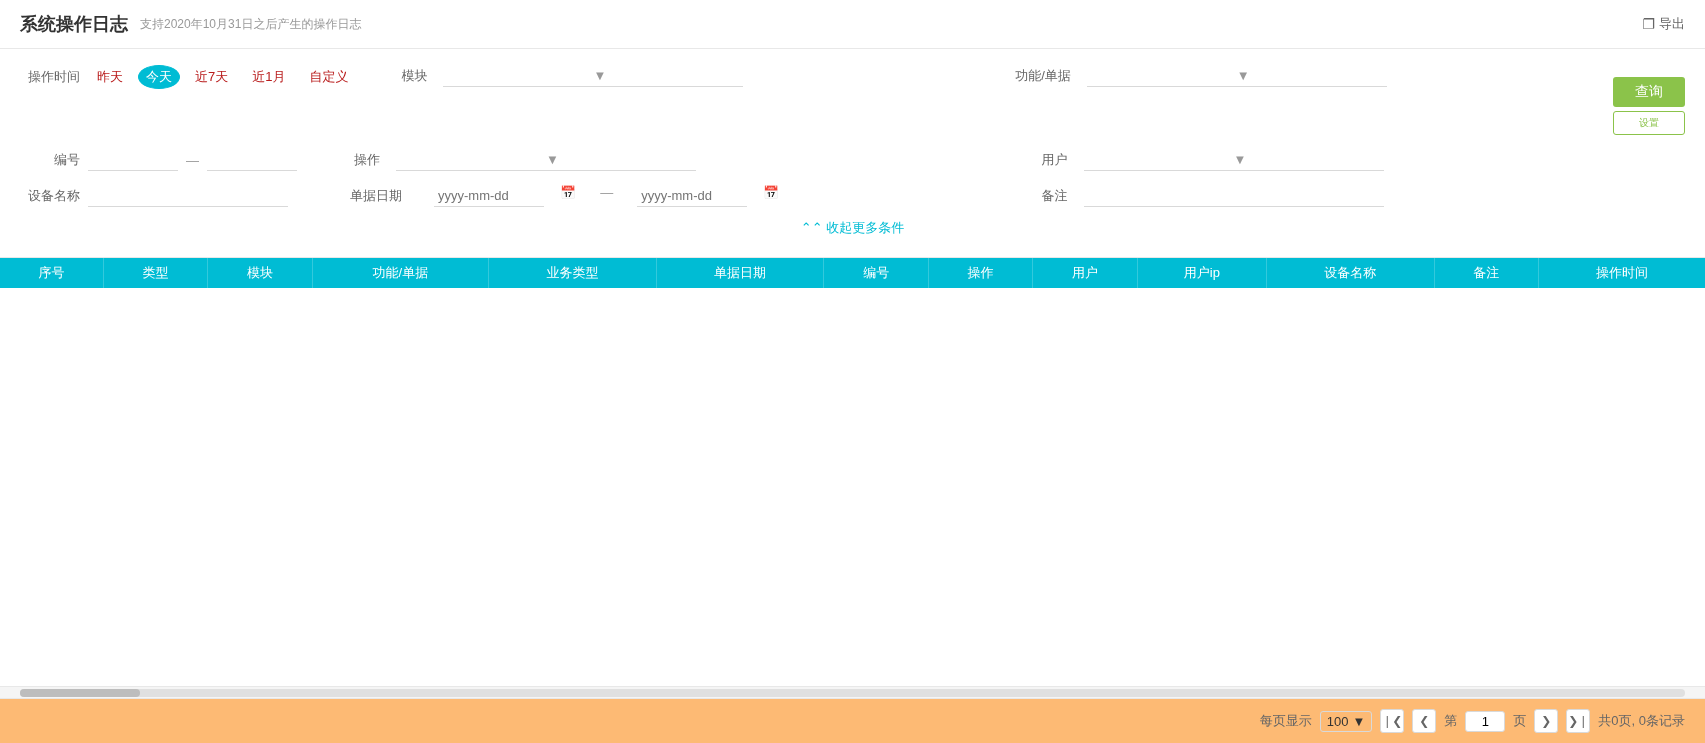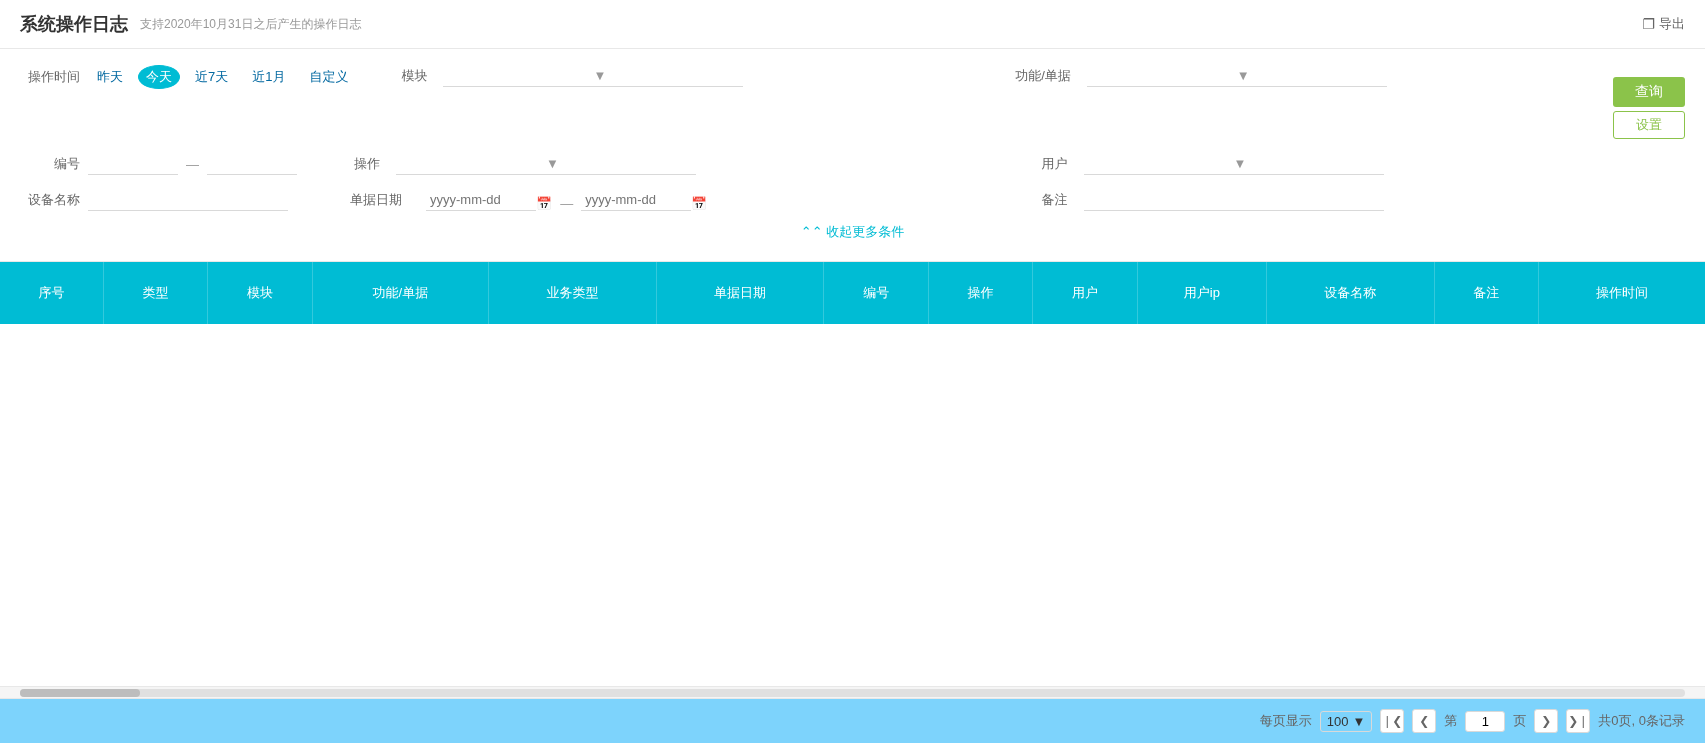--- a/index.html
+++ b/index.html
@@ -10,54 +10,54 @@
     
     .page-header { background: #fff; padding: 12px 20px; display: flex; align-items: center; border-bottom: 1px solid #e8e8e8; }
     .page-title { font-size: 18px; font-weight: bold; color: #333; margin-right: 12px; }
     .page-subtitle { font-size: 12px; color: #999; }
     .export-btn { margin-left: auto; display: flex; align-items: center; gap: 4px; background: none; border: none; color: #666; font-size: 13px; cursor: pointer; }
 
     
     .filter-area { background: #fff; padding: 16px 20px 10px; border-bottom: 1px solid #e8e8e8; }
     .filter-label { color: #666; min-width: 60px; text-align: right; margin-right: 8px; white-space: nowrap; }
     .time-buttons { display: flex; align-items: center; gap: 6px; }
-    .time-btn { padding: 2px 8px; border: 1px solid transparent; border-radius: 3px; cursor: pointer; background: none; font-size: 13px; color: #0369a1; }
+    .time-btn { padding: 2px 8px; border: 1px solid transparent; border-radius: 3px; cursor: pointer; background: none; font-size: 13px; color: #b91c1c; }
     .time-btn.active { background: #00bcd4; color: #fff; border-color: #00bcd4; border-radius: 50%; padding: 2px 7px; text-align: center; }
     .time-date { font-size: 12px; color: #999; margin-top: 3px; }
     .filter-input { border: none; border-bottom: 1px solid #d9d9d9; outline: none; padding: 3px 4px; font-size: 13px; width: 180px; background: transparent; }
     .filter-select { display: flex; align-items: center; border-bottom: 1px solid #d9d9d9; width: 300px; padding: 3px 4px; cursor: pointer; }
     .filter-select span { flex: 1; color: #999; font-size: 13px; }
     .chevron { color: #00bcd4; font-size: 12px; }
     .dash { margin: 0 8px; color: #999; }
 
     .action-buttons { display: flex; flex-direction: column; gap: 4px; margin-left: auto; }
     .btn-query { background: #8bc34a; color: #fff; border: none; padding: 6px 22px; font-size: 14px; cursor: pointer; border-radius: 3px; margin-top: 12px; }
-    .btn-settings { background: #fff; color: #8bc34a; border: 1px solid #8bc34a; padding: 4px 22px; font-size: 13px; cursor: pointer; border-radius: 3px; }
+    .btn-settings { background: #fff; color: #8bc34a; border: 1px solid #8bc34a; padding: 4px 22px; font-size: 10px; cursor: pointer; border-radius: 3px; }
 
     
     .collapse-bar { text-align: center; padding: 6px 0 10px; }
     .collapse-btn { background: none; border: none; color: #00bcd4; cursor: pointer; font-size: 13px; }
 
     
     .table-container { background: #fff; flex: 1; overflow: hidden; }
     table { width: 100%; border-collapse: collapse; }
     thead tr { background: #00bcd4; }
-    thead th { color: #fff; padding: 22px 8px; font-size: 13px; font-weight: normal; border-right: 1px solid rgba(255,255,255,0.2); white-space: nowrap; }
+    thead th { color: #fff; padding: 6px 8px; font-size: 13px; font-weight: normal; border-right: 1px solid rgba(255,255,255,0.2); white-space: nowrap; }
     thead th:last-child { border-right: none; }
 
     
     .empty-area { height: 360px; background: #fff; }
 
     
     .scrollbar-area { height: 12px; background: #f5f5f5; border-top: 1px solid #e8e8e8; position: relative; }
     .scrollbar-track { background: #e0e0e0; height: 8px; margin: 2px 0; border-radius: 4px; width: calc(100% - 40px); margin-left: 20px; }
     .scrollbar-thumb { background: #bdbdbd; height: 8px; border-radius: 4px; width: 120px; }
 
     
-    .pagination { display: flex; align-items: center; justify-content: flex-end; padding: 10px 20px; background: #7dd3fc; border-top: 1px solid #e8e8e8; gap: 8px; }
+    .pagination { display: flex; align-items: center; justify-content: flex-end; padding: 10px 20px; background: #fdba74; border-top: 1px solid #e8e8e8; gap: 8px; }
     .pagination-label { color: #666; font-size: 13px; }
     .page-size-select { display: flex; align-items: center; border: 1px solid #d9d9d9; padding: 2px 6px; border-radius: 3px; font-size: 13px; cursor: pointer; gap: 4px; }
     .page-nav-btn { width: 24px; height: 24px; border: 1px solid #d9d9d9; background: #fff; cursor: pointer; display: flex; align-items: center; justify-content: center; font-size: 12px; color: #666; border-radius: 3px; }
     .page-input { border: 1px solid #d9d9d9; width: 40px; text-align: center; padding: 2px 4px; font-size: 13px; border-radius: 3px; }
     .pagination-info { color: #666; font-size: 13px; }
   </style>
 </head>
 <body>
 
 <div class="page-container">
@@ -136,21 +136,21 @@
     </div>
 
     <div style="display:flex; align-items:center; margin-bottom:6px;">
       <div style="display:flex; align-items:center; min-width:290px;">
         <span class="filter-label">设备名称</span>
         <input class="filter-input" style="width: 200px;">
       </div>
 
       <div style="display:flex; align-items:center; margin-left:40px; flex:1;">
         <span class="filter-label" style="min-width:50px;">单据日期</span>
-        <div style="display:flex; align-items:flex-end; margin-left:16px; gap:0;">
+        <div style="display:flex; align-items:flex-start; margin-left:24px; gap:16px;">
           <input class="filter-input" style="width: 110px;" placeholder="yyyy-mm-dd">
           <span style="color:#00bcd4; cursor:pointer;">📅</span>
           <span class="dash">—</span>
           <input class="filter-input" style="width: 110px;" placeholder="yyyy-mm-dd">
           <span style="color:#00bcd4; cursor:pointer;">📅</span>
         </div>
       </div>
 
       <div style="display:flex; align-items:center; margin-left:40px; flex:1;">
         <span class="filter-label" style="min-width:30px;">备注</span>

